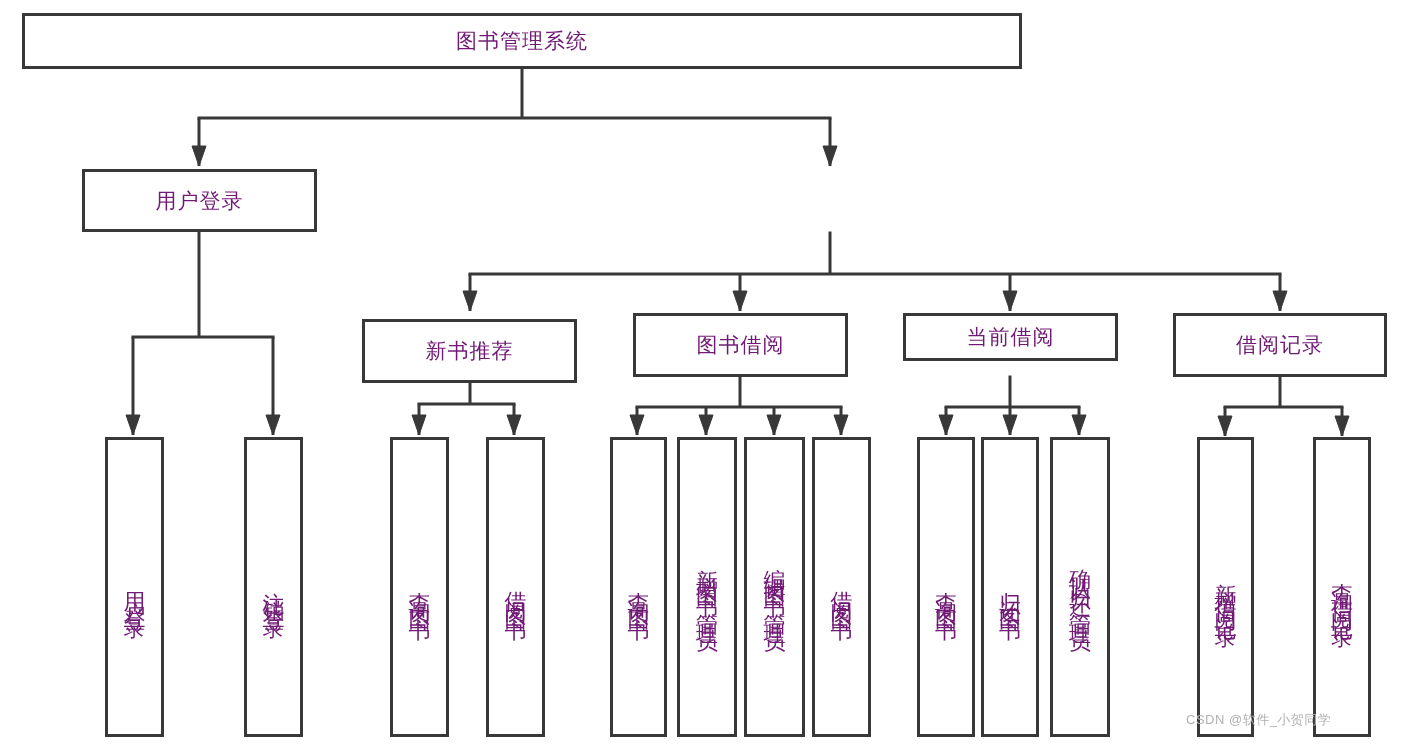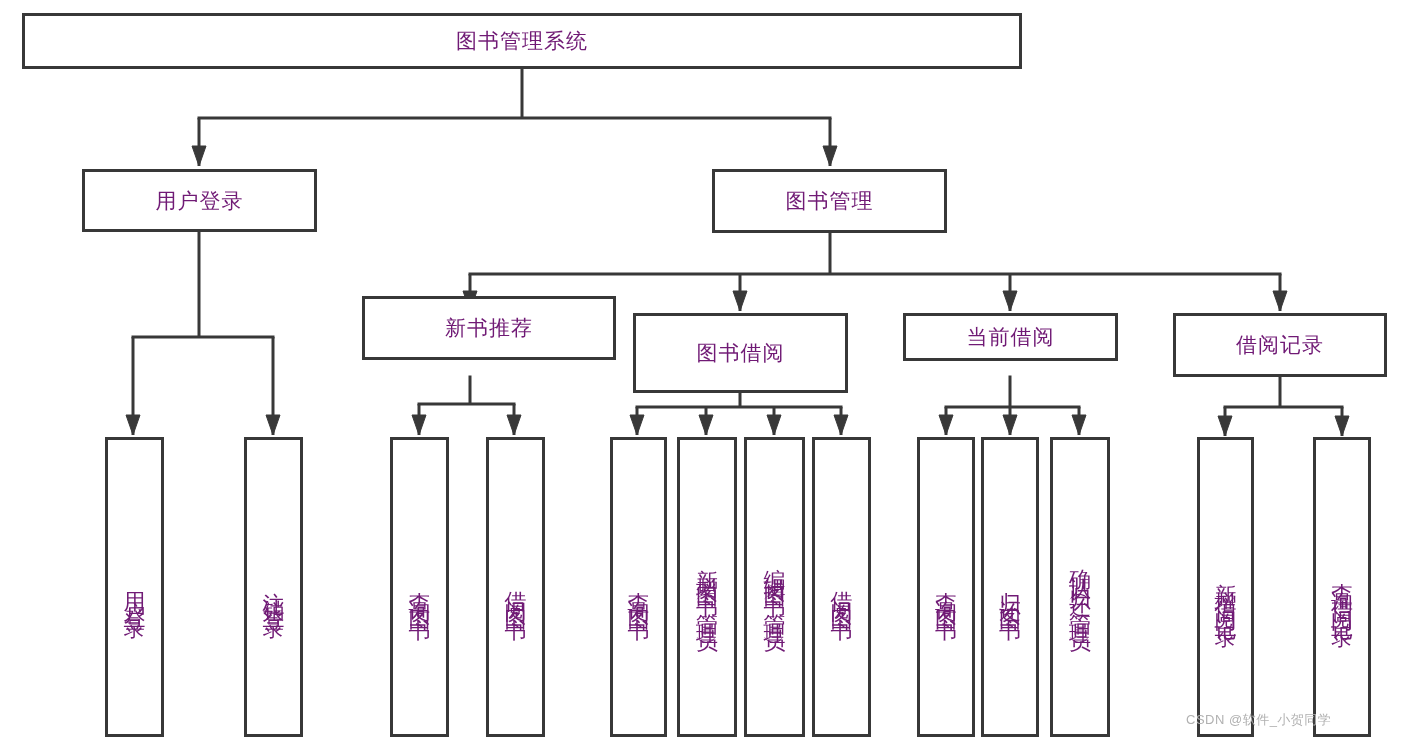--- a/index.html
+++ b/index.html
@@ -97,24 +97,23 @@
     <line x1="1010" y1="407" x2="1010" y2="435" stroke="#383838" stroke-width="3" marker-end="url(#ah)"></line>
     <line x1="1079" y1="407" x2="1079" y2="435" stroke="#383838" stroke-width="3" marker-end="url(#ah)"></line>
 
     <line x1="1225" y1="407" x2="1225" y2="436" stroke="#383838" stroke-width="3" marker-end="url(#ah)"></line>
     <line x1="1342" y1="407" x2="1342" y2="436" stroke="#383838" stroke-width="3" marker-end="url(#ah)"></line>
   </svg>
 
   <div class="node" style="left:22px;top:13px;width:1000px;height:56px">图书管理系统</div>
 
   <div class="node" style="left:82px;top:169px;width:235px;height:63px">用户登录</div>
-  <div class="node" style="left:712px;top:169px;width:235px;height:64px">图书管理</div>
 
-  <div class="node" style="left:362px;top:296px;width:254px;height:64px">新书推荐</div>
-  <div class="node" style="left:633px;top:313px;width:215px;height:80px">图书借阅</div>
+  <div class="node" style="left:362px;top:319px;width:215px;height:64px">新书推荐</div>
+  <div class="node" style="left:633px;top:313px;width:215px;height:64px">图书借阅</div>
   <div class="node" style="left:903px;top:313px;width:215px;height:48px">当前借阅</div>
   <div class="node" style="left:1173px;top:313px;width:214px;height:64px">借阅记录</div>
 
   <div class="node v" style="left:105px;top:437px;width:59px;height:300px">
     <span>用户登录</span>
   </div>
   <div class="node v" style="left:244px;top:437px;width:59px;height:300px">
     <span>注销登录</span>
   </div>
   <div class="node v" style="left:390px;top:437px;width:59px;height:300px">

